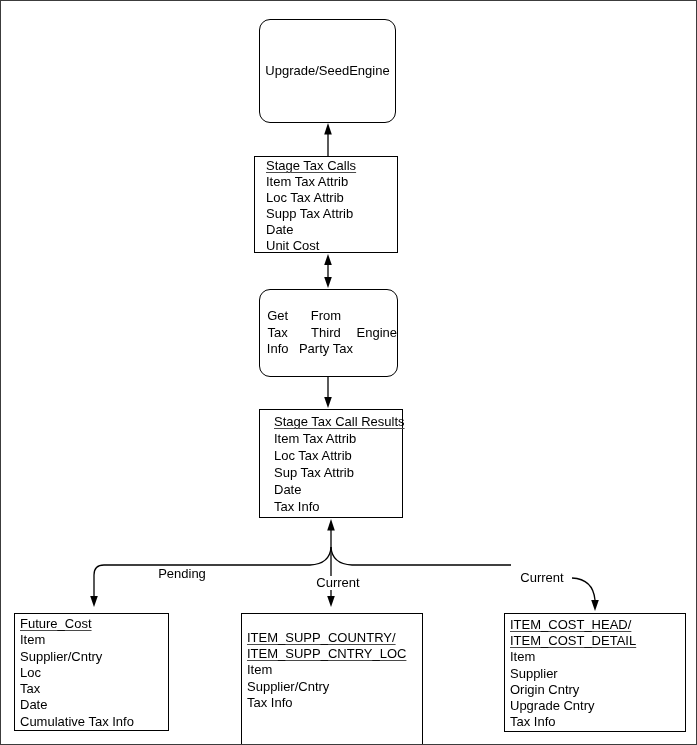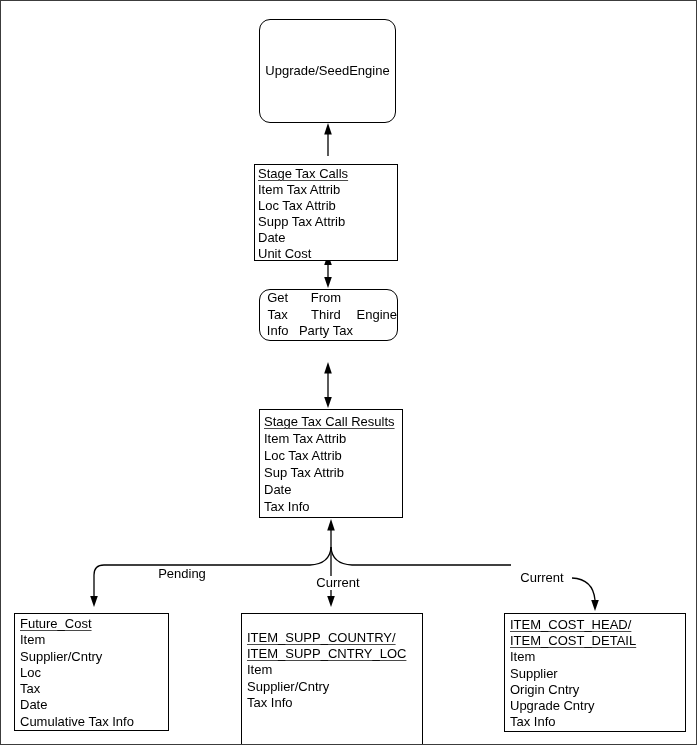--- a/index.html
+++ b/index.html
@@ -89,36 +89,36 @@
       <path d="M571,577 Q592,578 594,599"></path>
       <polygon points="594,610 590.2,599 597.8,599" fill="#000" stroke="none"></polygon>
     </g>
   </svg>
 
   <div class="box centered" style="left:258px; top:18px; width:137px; height:104px;">
     <div>Upgrade/Seed</div>
     <div>Engine</div>
   </div>
 
-  <div class="box list" style="left:253px; top:163px; width:144px; height:97px; padding:1px 3px 0; line-height:15.9px;">
+  <div class="box list" style="left:253px; top:155px; width:144px; height:97px; padding:1px 11px 0; line-height:15.9px;">
     <div class="box-title">Stage Tax Calls</div>
     <div class="box-row">Item Tax Attrib</div>
     <div class="box-row">Loc Tax Attrib</div>
     <div class="box-row">Supp Tax Attrib</div>
     <div class="box-row">Date</div>
     <div class="box-row">Unit Cost</div>
   </div>
 
-  <div class="box centered" style="left:258px; top:288px; width:139px; height:52px;">
+  <div class="box centered" style="left:258px; top:288px; width:139px; height:88px;">
     <div>Get Tax Info</div>
     <div>From Third Party Tax</div>
     <div>Engine</div>
   </div>
 
-  <div class="box list" style="left:258px; top:408px; width:144px; height:109px; padding:3px 4px 0; line-height:17px;">
+  <div class="box list" style="left:258px; top:408px; width:144px; height:109px; padding:3px 14px 0; line-height:17px;">
     <div class="box-title">Stage Tax Call Results</div>
     <div class="box-row">Item Tax Attrib</div>
     <div class="box-row">Loc Tax Attrib</div>
     <div class="box-row">Sup Tax Attrib</div>
     <div class="box-row">Date</div>
     <div class="box-row">Tax Info</div>
   </div>
 
   <div class="box list" style="left:13px; top:612px; width:155px; height:118px; padding:2px 5px 0; line-height:16.3px;">
     <div class="box-title">Future_Cost</div>

